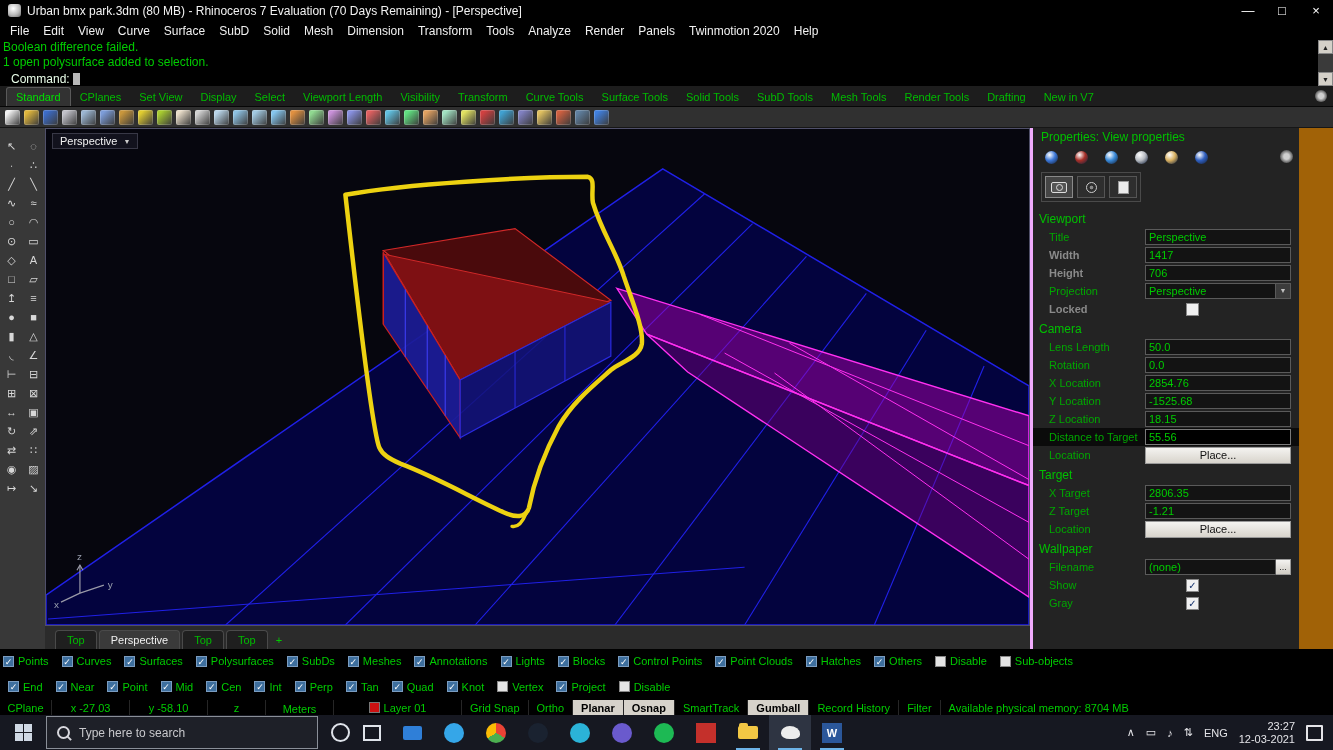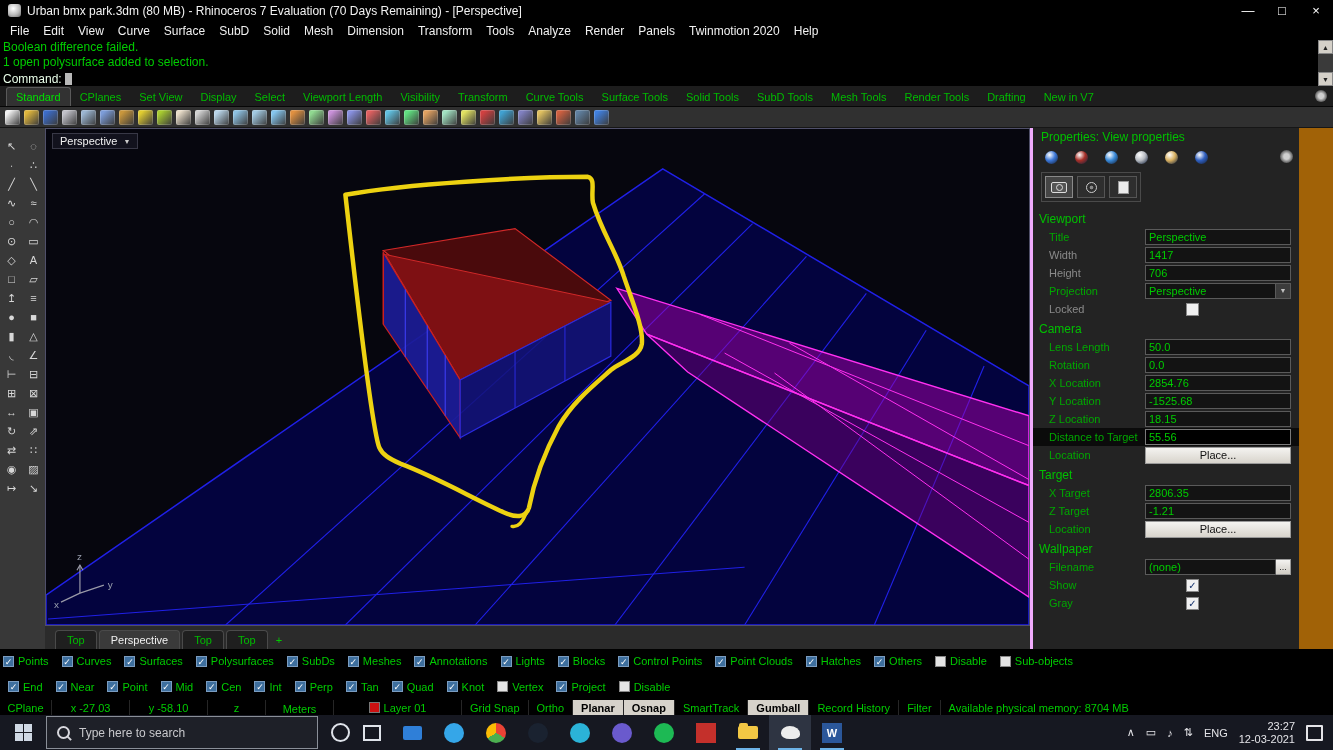--- a/index.html
+++ b/index.html
@@ -17,21 +17,21 @@
            font-size:13px;color:#fff;}
 
   
   .menubar{position:absolute;top:21px;left:0;width:100%;height:19px;background:#000;
            display:flex;align-items:center;padding-left:3px;box-sizing:border-box;}
   .menu-item{color:#f0f0f0;font-size:12px;padding:0 7px;height:100%;display:flex;align-items:center;}
 
   
   .cmdarea{position:absolute;top:40px;left:0;width:100%;height:46px;background:#000;}
   .cmd-line{color:#00cc00;font-size:12px;height:15px;line-height:15px;padding-left:3px;}
-  .cmd-prompt{position:absolute;top:31px;left:0;display:flex;align-items:center;height:15px;}
+  .cmd-prompt{position:absolute;top:31px;left:0;display:flex;align-items:center;height:15px;padding-left:8px;}
   .cmd-prompt-label{color:#eaffea;font-size:12px;padding-left:3px;}
   .caret{width:7px;height:12px;background:#b8b8b8;margin-left:3px;}
   .cmd-scroll{position:absolute;right:0;top:0;width:15px;height:46px;background:#3a3a3a;
               display:flex;flex-direction:column;justify-content:space-between;}
   .scroll-btn{height:14px;background:#d4d0c8;color:#222;font-size:7px;display:flex;
               align-items:center;justify-content:center;border:1px solid #888;box-sizing:border-box;}
 
   
   .tabbar{position:absolute;top:86px;left:0;width:100%;height:21px;background:#1d1d1d;
           display:flex;align-items:flex-end;padding-left:6px;box-sizing:border-box;
@@ -91,21 +91,21 @@
   .cam-lens{position:absolute;left:4px;top:1px;width:5px;height:5px;border:1px solid #ddd;border-radius:50%;display:block;}
   .proj-icon{width:9px;height:9px;border:1px solid #ccc;border-radius:50%;display:block;
              background:radial-gradient(circle,#888 30%,transparent 32%);}
   .page-icon{width:9px;height:11px;background:#ececec;border:1px solid #999;display:block;}
 
   .prop-sections{position:absolute;top:80px;left:0;right:0;bottom:0;}
   .prop-section-title{color:#00c000;font-size:12px;padding:4px 0 1px 6px;height:15px;}
   .prop-row{height:18px;display:flex;align-items:center;padding-left:16px;position:relative;}
   .prop-row.highlight{background:#0b0b0b;}
   .prop-label{color:#00a800;font-size:11px;white-space:nowrap;}
-  .prop-label.dim{color:#8a8a8a;}
+  .prop-label.dim{color:#8a8a8a;font-weight:bold;}
   .prop-input{position:absolute;right:8px;top:1px;width:138px;height:14px;background:#131313;
               border:1px solid #5a5a5a;color:#00cc00;font-size:11px;line-height:14px;padding:0 3px;}
   .prop-row.highlight .prop-input{background:#000;border-color:#7a7a7a;}
   .dd-arrow{position:absolute;right:0;top:0;width:14px;height:14px;background:#3c3c3c;color:#c0c0c0;
             font-size:7px;display:flex;align-items:center;justify-content:center;border-left:1px solid #5a5a5a;}
   .prop-check{position:absolute;left:153px;top:3px;width:11px;height:11px;background:#f0f0f0;
               border:1px solid #888;color:#16336e;font-size:10px;line-height:11px;text-align:center;}
   .prop-button{position:absolute;right:8px;top:1px;width:144px;height:15px;
                background:linear-gradient(#f4f3f0,#d8d4cc);border:1px solid #999;color:#111;
                font-size:11px;text-align:center;line-height:15px;}

